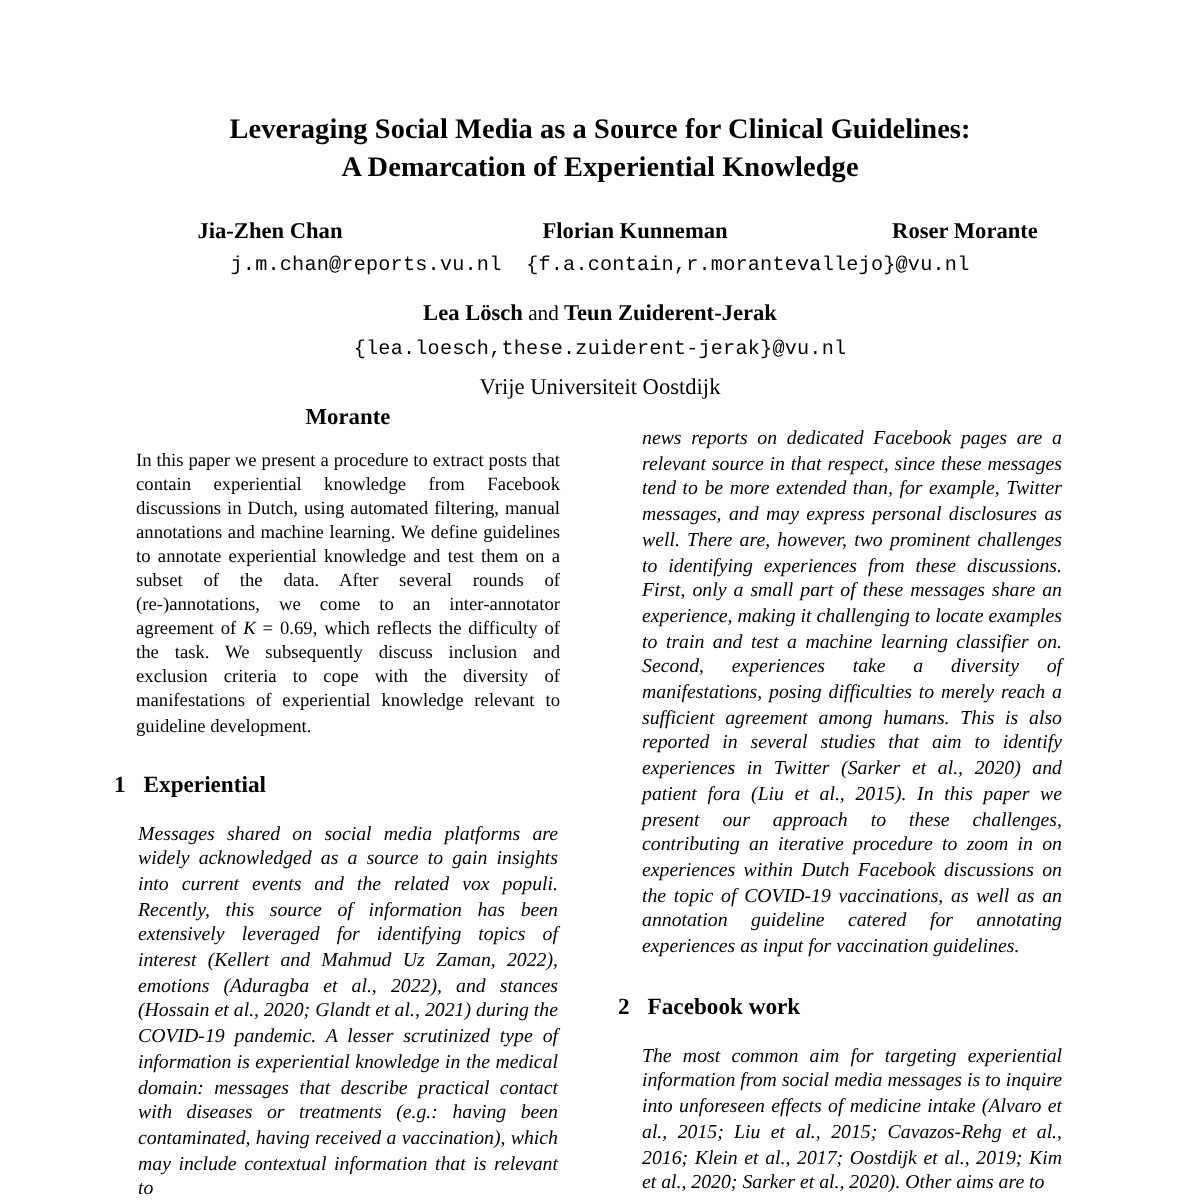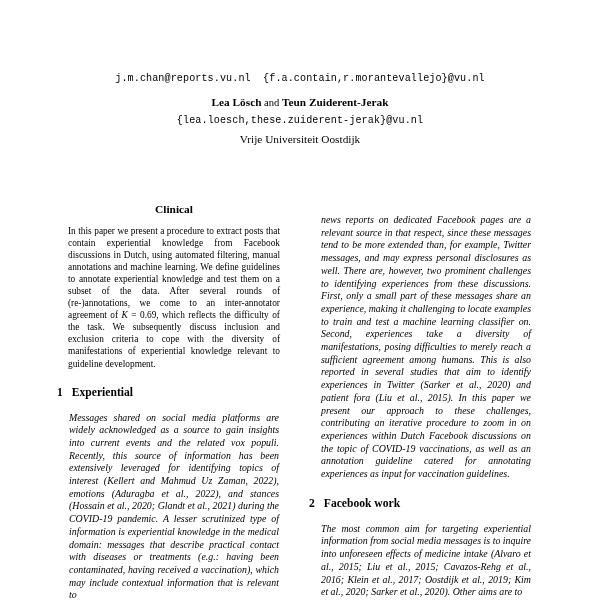--- a/index.html
+++ b/index.html
@@ -145,42 +145,51 @@
   .kappa { font-style: italic; }
 
   
 </style>
 </head>
 <body>
 
 <div class="page">
 
   <div class="title-block">
+    <h1 class="paper-title">
+      <span class="title-line">Leveraging Social Media as a Source for Clinical Guidelines:</span>
+      <span class="title-line">A Demarcation of Experiential Knowledge</span>
+    </h1>
 
     <div class="authors">
 
+      <div class="author-row-1">
+        <span class="author-name">Jia-Zhen Chan</span>
+        <span class="author-name">Florian Kunneman</span>
+        <span class="author-name">Roser Morante</span>
+      </div>
 
       <div class="email-line"><span>j.m.chan@reports.vu.nl</span>&nbsp;&nbsp;<span>{f.a.contain,r.morantevallejo}@vu.nl</span></div>
 
       <div class="author-row-2">
         <span>Lea Lösch</span><span class="conj"> and </span><span>Teun Zuiderent-Jerak</span>
       </div>
 
       <div class="email-line">{lea.loesch,these.zuiderent-jerak}@vu.nl</div>
 
       <div class="affiliation">Vrije Universiteit Oostdijk</div>
     </div>
   </div>
 
   <div class="columns">
 
     <div class="col">
 
       <div class="abstract-wrap">
-        <div class="abstract-heading">Clinical</div>
+        <div class="abstract-heading">Morante</div>
         <p class="abstract-body"><span>In this paper we present a procedure to extract posts that contain experiential knowledge from Facebook discussions in Dutch, using automated filtering, manual annotations and machine learning. We define guidelines to annotate experiential knowledge and test them on a subset of the data. After several rounds of (re-)annotations, we come to an inter-annotator agreement of </span><span class="kappa">K</span><span> = 0.69,</span><span> which reflects the difficulty of the task. We subsequently discuss inclusion and exclusion criteria to cope with the diversity of manifestations of experiential knowledge relevant to guideline development.</span></p>
       </div>
 
       <div class="sec-heading">
         <span class="sec-num">1</span>
         <span>Experiential</span>
       </div>
       <p class="body-par">Messages shared on social media platforms are widely acknowledged as a source to gain insights into current events and the related vox populi. Recently, this source of information has been extensively leveraged for identifying topics of interest (Kellert and Mahmud Uz Zaman, 2022), emotions (Aduragba et al., 2022), and stances (Hossain et al., 2020; Glandt et al., 2021) during the COVID-19 pandemic. A lesser scrutinized type of information is experiential knowledge in the medical domain: messages that describe practical contact with diseases or treatments (e.g.: having been contaminated, having received a vaccination), which may include contextual information that is relevant to</p>
 
     </div>

